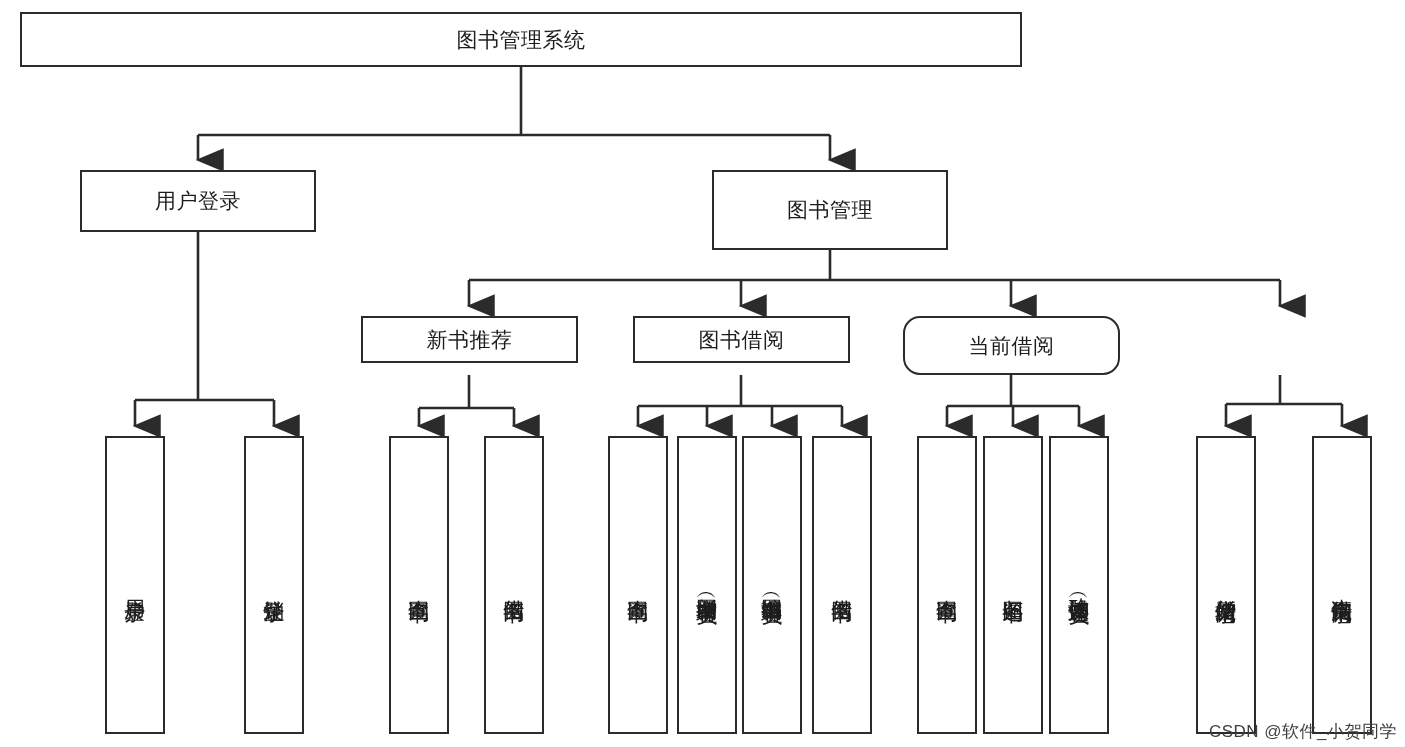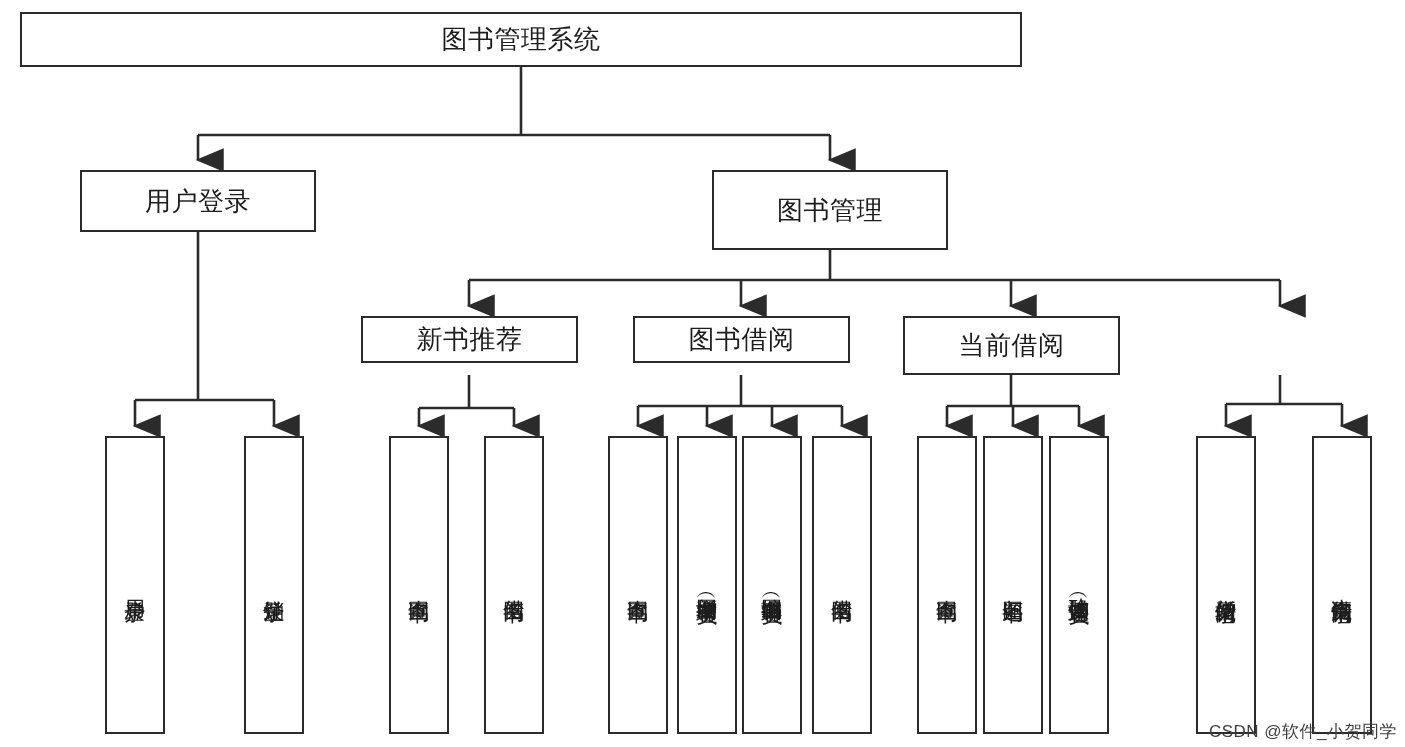--- a/index.html
+++ b/index.html
@@ -28,21 +28,21 @@
     box-sizing: border-box;
     border: 2px solid #2b2b2b;
     background: #ffffff;
     display: flex;
     align-items: center;
     justify-content: center;
     color: #1d1d1d;
     z-index: 2;
   }
   .node.horiz {
-    font-size: 26px;
+    font-size: 21px;
     letter-spacing: 0.5px;
   }
   .node.vert {
     writing-mode: vertical-rl;
     text-orientation: upright;
     font-size: 21px;
     line-height: 1.02;
     letter-spacing: 1px;
     padding: 6px 0;
     text-align: center;
@@ -129,21 +129,21 @@
   <div class="node horiz" style="left:712px; top:170px; width:236px; height:80px;">
     <span>图书管理</span>
   </div>
 
   <div class="node horiz" style="left:361px; top:316px; width:217px; height:47px;">
     <span>新书推荐</span>
   </div>
   <div class="node horiz" style="left:633px; top:316px; width:217px; height:47px;">
     <span>图书借阅</span>
   </div>
-  <div class="node horiz" style="left:903px; top:316px; width:217px; height:59px;">
+  <div class="node horiz" style="left:903px; top:316px; width:217px; height:59px;border-radius:17px;">
     <span>当前借阅</span>
   </div>
 
   <div class="node vert" style="left:105px; top:436px; width:60px; height:298px;">
     <span class="vtext">用户登录</span>
   </div>
   <div class="node vert" style="left:244px; top:436px; width:60px; height:298px;">
     <span class="vtext">注销登录</span>
   </div>
 

